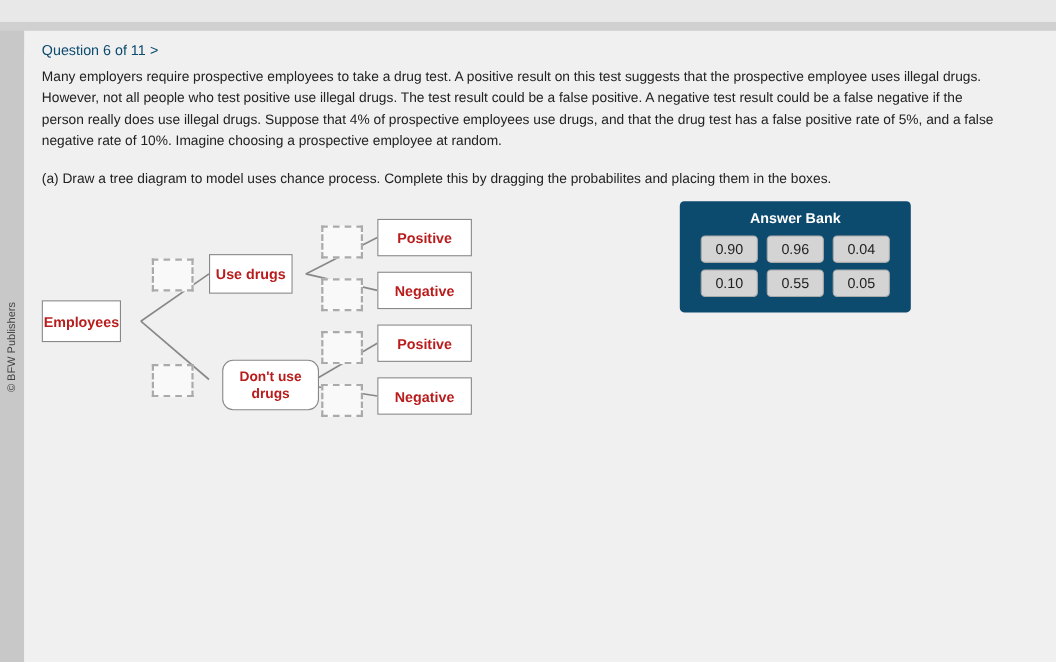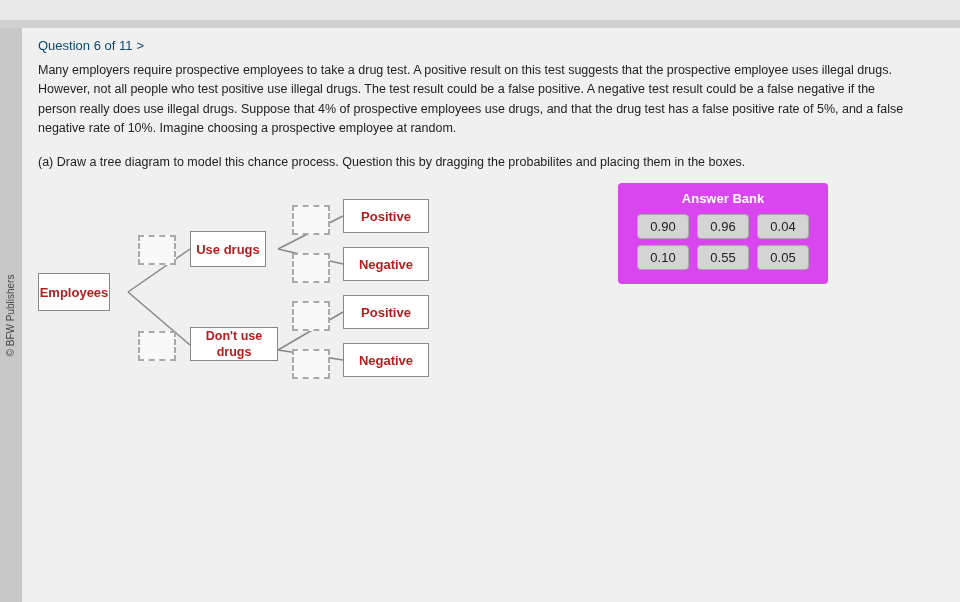--- a/index.html
+++ b/index.html
@@ -144,43 +144,44 @@
     }
 
     
     .node-use {
       left: 152px;
       top: 48px;
       width: 76px;
       height: 36px;
     }
     .node-nouse {
-      left: 152px;
+      left: 164px;
       top: 144px;
       width: 88px;
-      height: 34px;
+      height: 46px;
       text-align: center;
       line-height: 1.3;
+      border-radius: 10px;
     }
 
     
     .node-q1 { left: 254px; top: 22px; width: 38px; height: 30px; }
     .node-q2 { left: 254px; top: 70px; width: 38px; height: 30px; }
     .node-q3 { left: 254px; top: 118px; width: 38px; height: 30px; }
     .node-q4 { left: 254px; top: 166px; width: 38px; height: 30px; }
 
     
     .node-pos1 { left: 305px; top: 16px; width: 86px; height: 34px; }
     .node-neg1 { left: 305px; top: 64px; width: 86px; height: 34px; }
     .node-pos2 { left: 305px; top: 112px; width: 86px; height: 34px; }
     .node-neg2 { left: 305px; top: 160px; width: 86px; height: 34px; }
 
     
     .answer-bank {
-      background: #d946ef;
+      background: #0c4a6e;
       border-radius: 4px;
       padding: 8px 12px;
       width: 210px;
     }
 
     .answer-bank-title {
       color: white;
       font-size: 13px;
       font-weight: bold;
       margin-bottom: 8px;
@@ -220,21 +221,21 @@
 
 <div class="main-content">
 
   <div class="question-nav">
     <span>Question 6 of 11</span>
     <span>&gt;</span>
   </div>
 
   <div class="question-text">Many employers require prospective employees to take a drug test. A positive result on this test suggests that the prospective employee uses illegal drugs. However, not all people who test positive use illegal drugs. The test result could be a false positive. A negative test result could be a false negative if the person really does use illegal drugs. Suppose that 4% of prospective employees use drugs, and that the drug test has a false positive rate of 5%, and a false negative rate of 10%. Imagine choosing a prospective employee at random.</div>
 
-  <div class="part-label">(a) Draw a tree diagram to model this chance process. Question this by dragging the probabilites and placing them in the boxes.</div>
+  <div class="part-label">(a) Draw a tree diagram to model uses chance process. Complete this by dragging the probabilites and placing them in the boxes.</div>
 
   <div class="diagram-area">
 
     <div class="tree-container">
 
       <svg class="tree-svg" viewBox="0 0 560 240">
 
         <line x1="90" y1="109" x2="152" y2="66" stroke="#888" stroke-width="1.5"></line>
         <line x1="90" y1="109" x2="152" y2="162" stroke="#888" stroke-width="1.5"></line>
 

